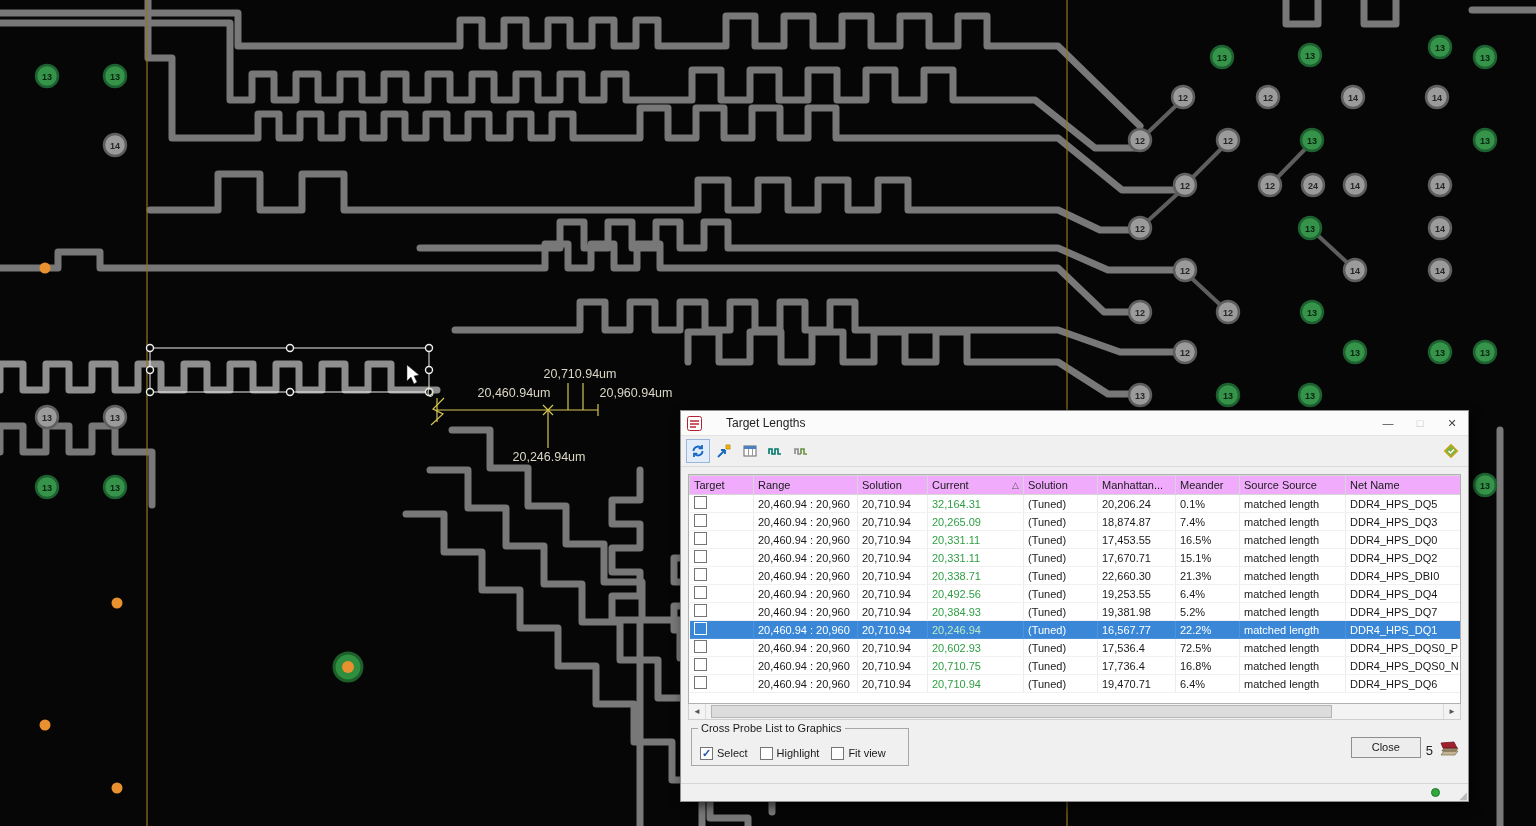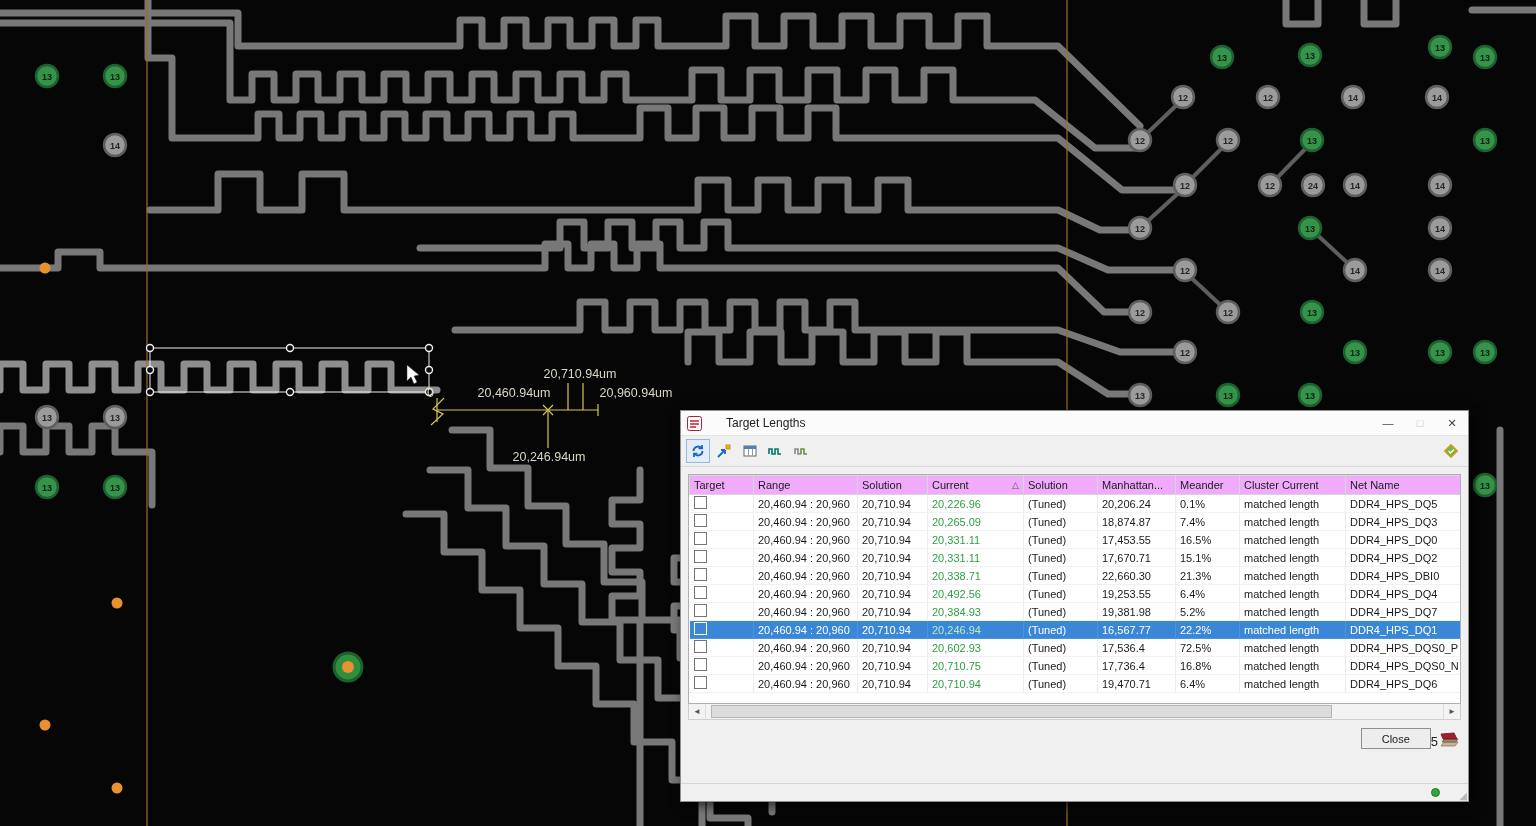--- a/index.html
+++ b/index.html
@@ -46,21 +46,21 @@
   .harr.left{left:0;border-right:1px solid #dcdcdc;}
   .harr.right{right:0;border-left:1px solid #dcdcdc;}
   .hthumb{position:absolute;top:1px;bottom:1px;left:22px;width:calc(100% - 150px);
           background:#dcdcdc;border:1px solid #b5b5b5;}
 
   .bottomrow{display:flex;align-items:center;padding:8px 8px 0 10px;flex:0 0 auto;}
   .groupbox{position:relative;width:218px;height:38px;border:1px solid #a8a8a8;padding:12px 8px 0 8px;
             display:flex;gap:12px;align-items:center;}
   .gb-label{position:absolute;top:-7px;left:6px;background:#f0f0f0;padding:0 3px;font-size:11px;color:#1a1a1a;}
   .cp-item{display:inline-flex;align-items:center;gap:4px;}
-  .rightcluster{margin-left:auto;display:flex;align-items:center;}
+  .rightcluster{margin-left:auto;display:flex;align-items:center;gap:5px;}
   .btn-close{width:70px;height:21px;background:#ededed;border:1px solid #8f8f8f;font-size:11px;
              display:flex;align-items:center;justify-content:center;color:#1a1a1a;}
   .callout{font-size:13px;color:#222;align-self:flex-end;}
 
   .statusbar{margin-top:auto;height:18px;position:relative;background:#f0f0f0;border-top:1px solid #d6d6d6;flex:0 0 auto;}
   .statusdot{position:absolute;right:28px;top:4px;width:9px;height:9px;border-radius:50%;
              background:#2faa3a;border:1px solid #1c772a;}
   .grip{position:absolute;right:1px;bottom:0;font-size:10px;color:#b9b9b9;}
 </style>
 </head>
@@ -381,30 +381,30 @@
         </colgroup>
         <thead id="lt-head">
             <tr>
               <th><span>Target</span></th>
               <th><span>Range</span></th>
               <th><span>Solution</span></th>
               <th><span>Current</span><span class="sortg">△</span></th>
               <th><span>Solution</span></th>
               <th><span>Manhattan...</span></th>
               <th><span>Meander</span></th>
-              <th><span>Cluster Current</span></th>
+              <th><span>Source Source</span></th>
               <th><span>Net Name</span></th>
             </tr>
           </thead>
         <tbody id="lt-body">
             <tr>
               <td class="c-target"><span class="cbox"></span></td>
               <td>20,460.94 :  20,960</td>
               <td>20,710.94</td>
-              <td class="green">20,226.96</td>
+              <td class="green">32,164.31</td>
               <td>(Tuned)</td>
               <td>20,206.24</td>
               <td>0.1%</td>
               <td>matched length</td>
               <td>DDR4_HPS_DQ5</td>
             </tr>
             <tr>
               <td class="c-target"><span class="cbox"></span></td>
               <td>20,460.94 :  20,960</td>
               <td>20,710.94</td>
@@ -518,20 +518,37 @@
       </table>
     </div>
 
     <div class="hscroll">
       <span class="harr left">◄</span>
       <span class="hthumb"></span>
       <span class="harr right">►</span>
     </div>
 
     <div class="bottomrow">
+      <div class="groupbox">
+        <span class="gb-label">Cross Probe List to Graphics</span>
+        <span id="cp-options" style="display:flex;gap:12px;align-items:center;">
+            <span class="cp-item">
+              <span class="cbox">✓</span>
+              <span>Select</span>
+            </span>
+            <span class="cp-item">
+              <span class="cbox"></span>
+              <span>Highlight</span>
+            </span>
+            <span class="cp-item">
+              <span class="cbox"></span>
+              <span>Fit view</span>
+            </span>
+          </span>
+      </div>
       <div class="rightcluster">
         <div class="btn-close">Close</div>
         <span class="callout">5</span>
         <svg width="22" height="19" viewBox="0 0 22 19">
           <path d="M3 17 L17 17 L20 13 L6 13 Z" fill="#c5b597" stroke="#8a7a5a" stroke-width="0.8"></path>
           <path d="M4 13 L18 13 L20 10 L6 10 Z" fill="#9a8a6a" stroke="#6f6248" stroke-width="0.8"></path>
           <path d="M5 10 L19 10 L16 4 L3 5 Z" fill="#a02030" stroke="#6e1520" stroke-width="0.8"></path>
         </svg>
       </div>
     </div>

